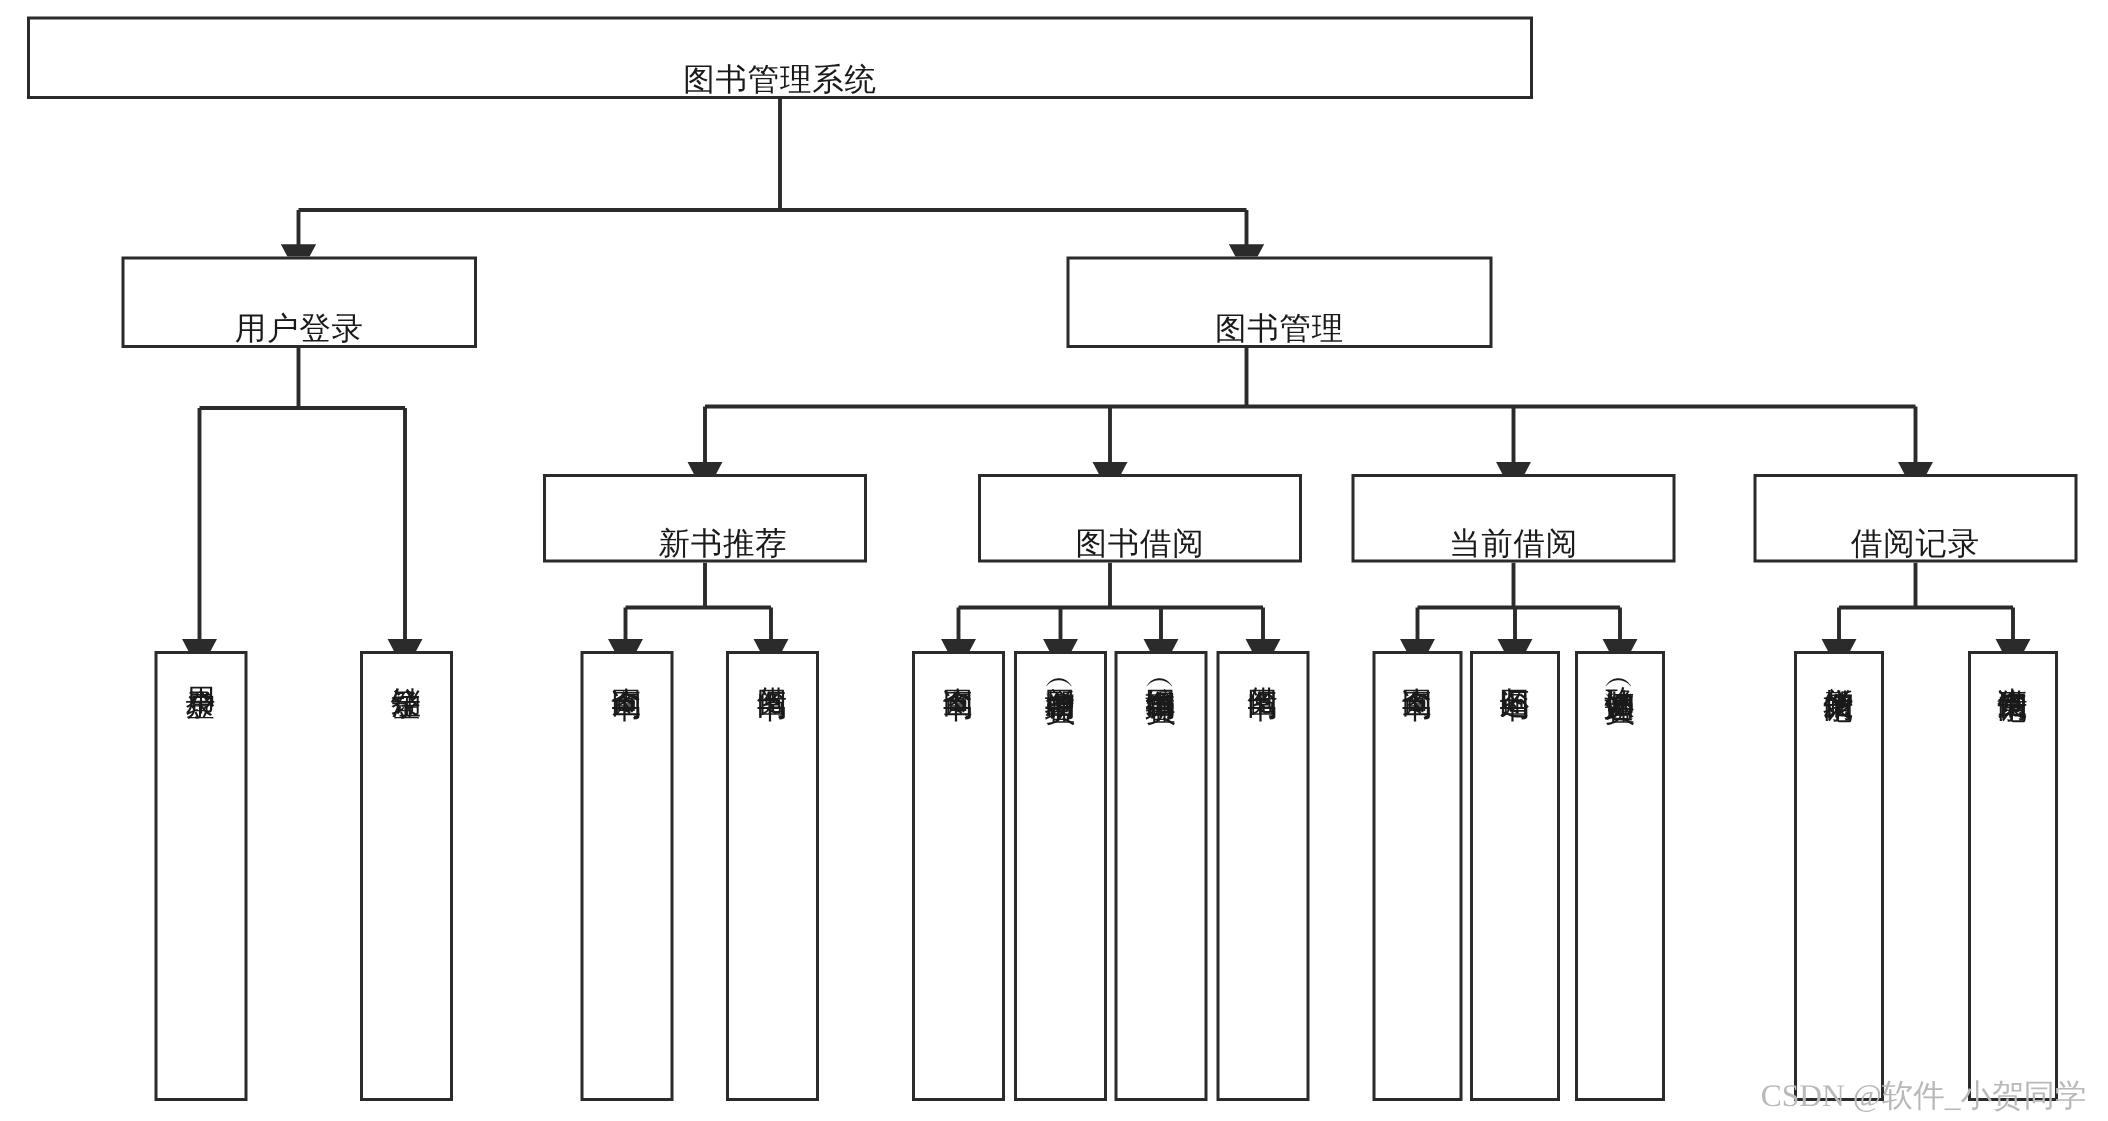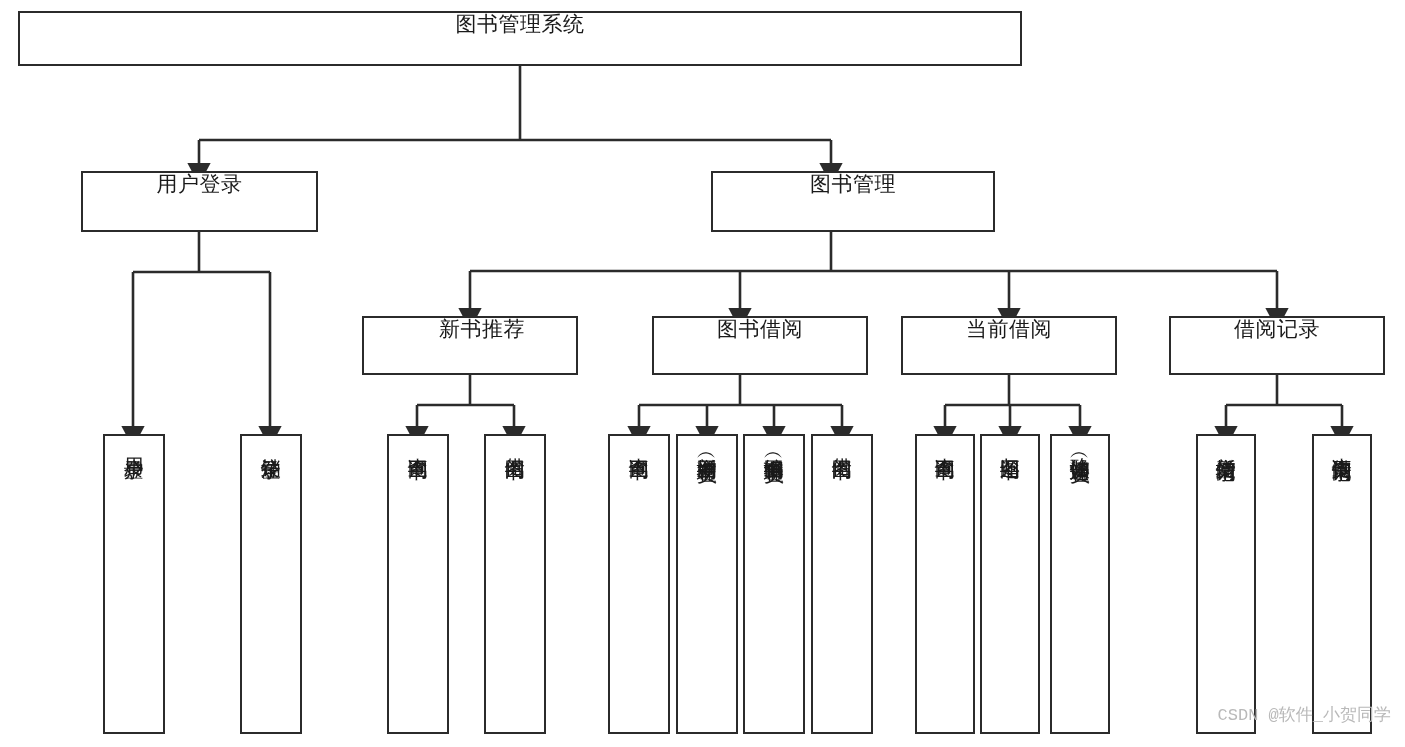--- a/index.html
+++ b/index.html
@@ -23,21 +23,21 @@
     top: 0;
     width: 1405px;
     height: 747px;
   }
   .node {
     position: absolute;
     box-sizing: border-box;
     background: #ffffff;
     border: 2px solid #2b2b2b;
     display: flex;
-    align-items: flex-start;
+    align-items: flex-end;
     justify-content: center;
     z-index: 2;
   }
   .node-label {
     color: #1a1a1a;
     text-align: center;
     line-height: 1.06;
     white-space: nowrap;
   }
   
@@ -57,26 +57,26 @@
     font-size: 20px;
     line-height: 1.12;
     writing-mode: vertical-rl;
     text-orientation: upright;
     white-space: nowrap;
     letter-spacing: 1px;
   }
   .watermark {
     position: absolute;
     right: 14px;
-    bottom: 21px;
-    font-size: 17px;
+    bottom: 3px;
+    font-size: 21px;
     color: #b9b9b9;
     white-space: nowrap;
     z-index: 3;
-    font-family: Liberation Mono, monospace;
+    font-family: Liberation Serif, serif;
   }
 </style>
 </head>
 <body>
 
 <div id="canvas">
 
   <svg id="edges" viewBox="0 0 1405 747" xmlns="http://www.w3.org/2000/svg">
     <defs>
       <marker id="arrow" markerWidth="9" markerHeight="9" refX="1.2" refY="4.5" orient="auto" markerUnits="strokeWidth">

